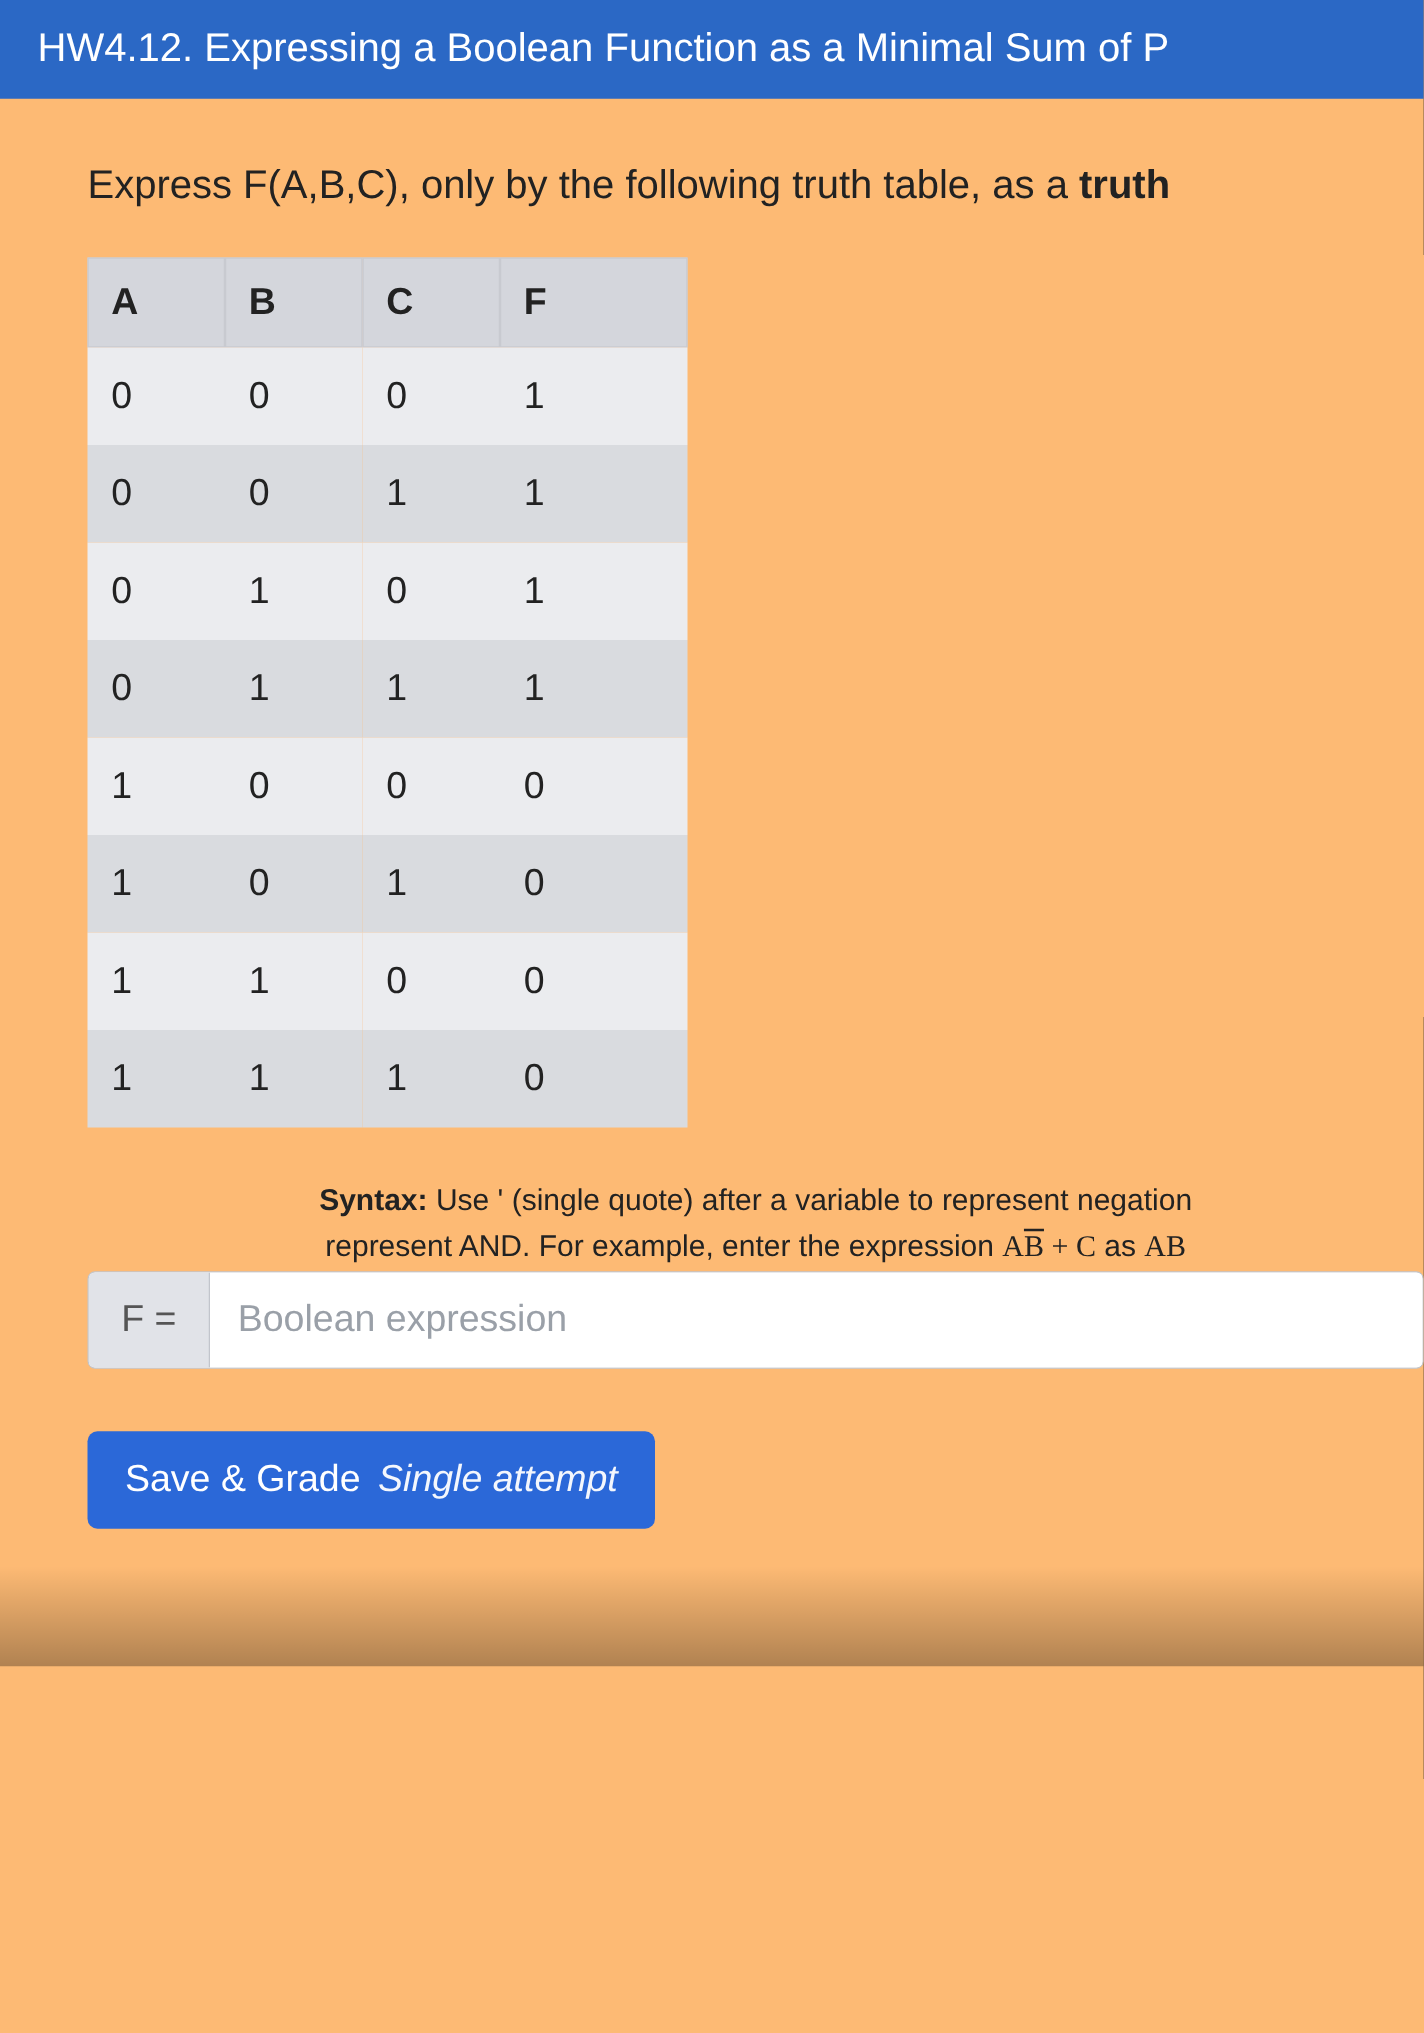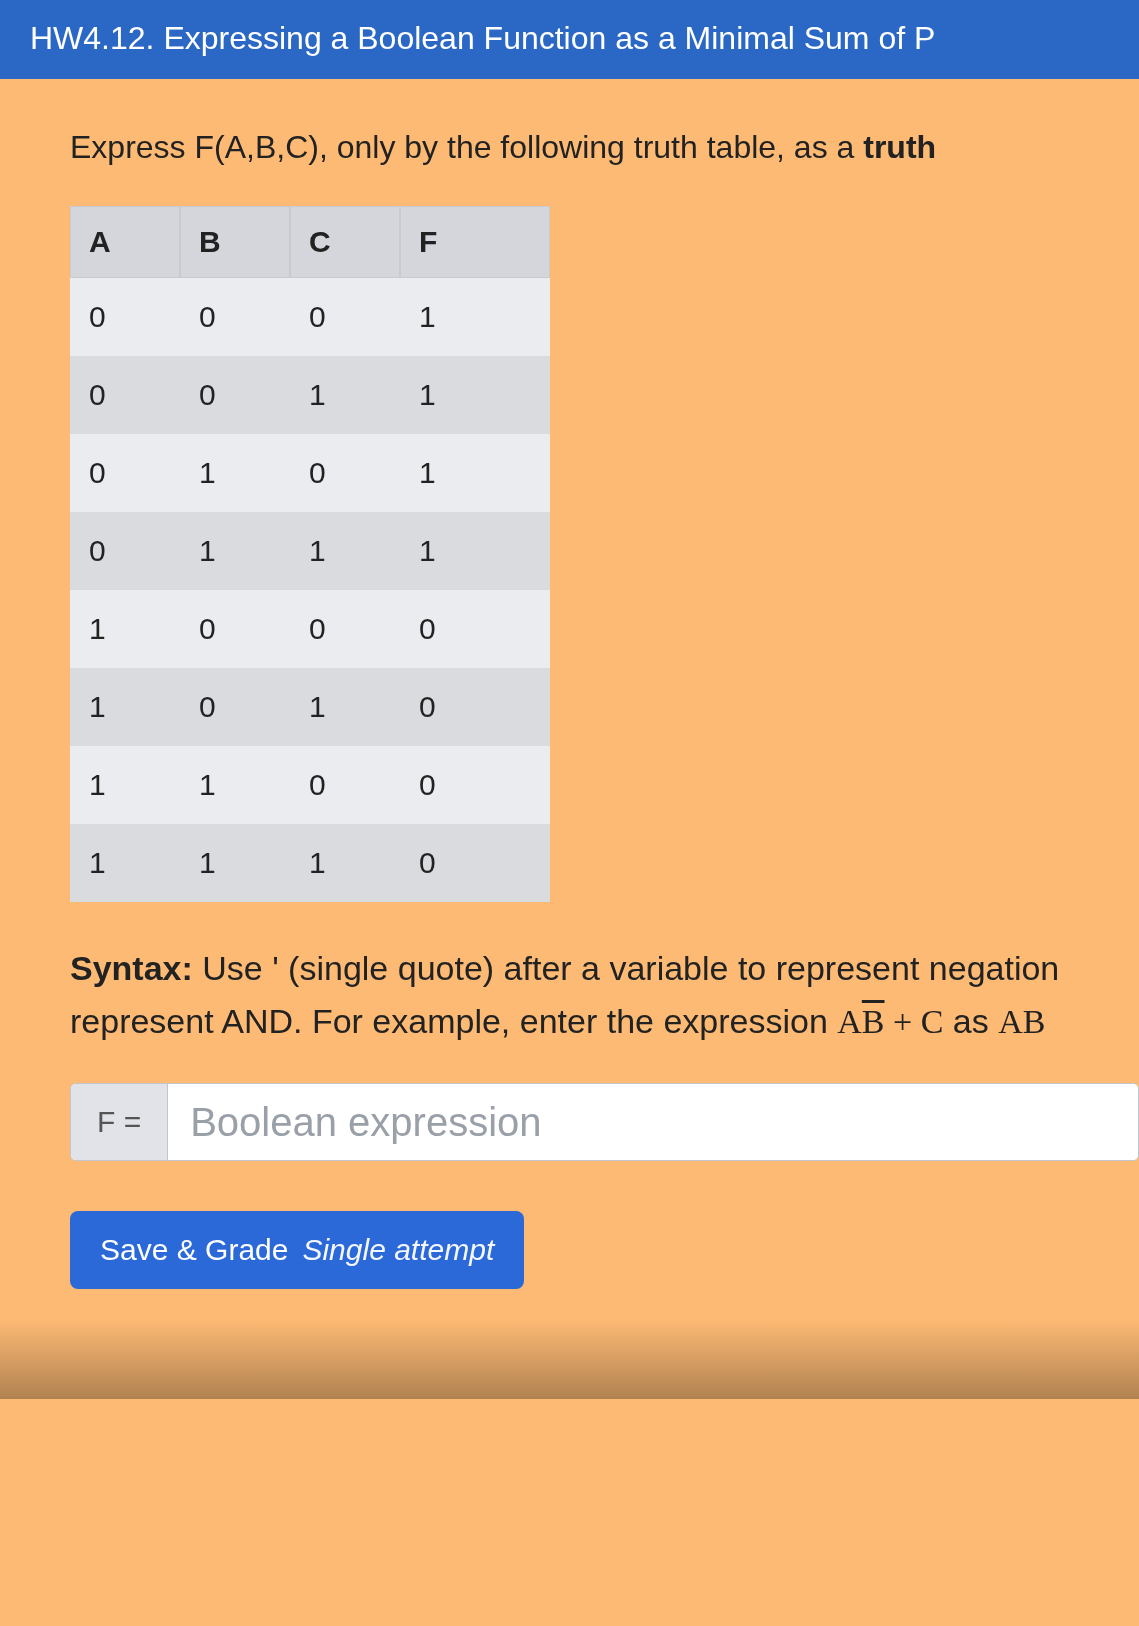--- a/index.html
+++ b/index.html
@@ -72,25 +72,25 @@
       width: 110px;
       font-size: 30px;
     }
     table.truth tbody tr:nth-child(even) td {
       background: #d9dbdf;
     }
     table.truth tbody tr:nth-child(odd) td {
       background: #ebecef;
     }
     .syntax-block {
-      font-size: 34px;
+      font-size: 24px;
       line-height: 1.55;
-      margin-bottom: 35px;
-      white-space: nowrap;
-      overflow: hidden;
+      white-space: nowrap;
+      overflow: hidden;
+      text-align: center;
     }
     .syntax-block .bold {
       font-weight: 700;
     }
     .math {
       font-family: "Times New Roman", Georgia, serif;
     }
     .overline {
       text-decoration: overline;
     }
@@ -111,21 +111,21 @@
       padding: 0 26px;
       display: flex;
       align-items: center;
       border-right: 1px solid #c2c5cc;
       white-space: nowrap;
     }
     .input-field {
       flex: 1;
       border: none;
       outline: none;
-      font-size: 40px;
+      font-size: 30px;
       padding: 4px 22px;
       color: #333;
       background: #fff;
     }
     .input-field::placeholder {
       color: #9aa0a8;
     }
     .button-row {
       display: flex;
       align-items: stretch;

